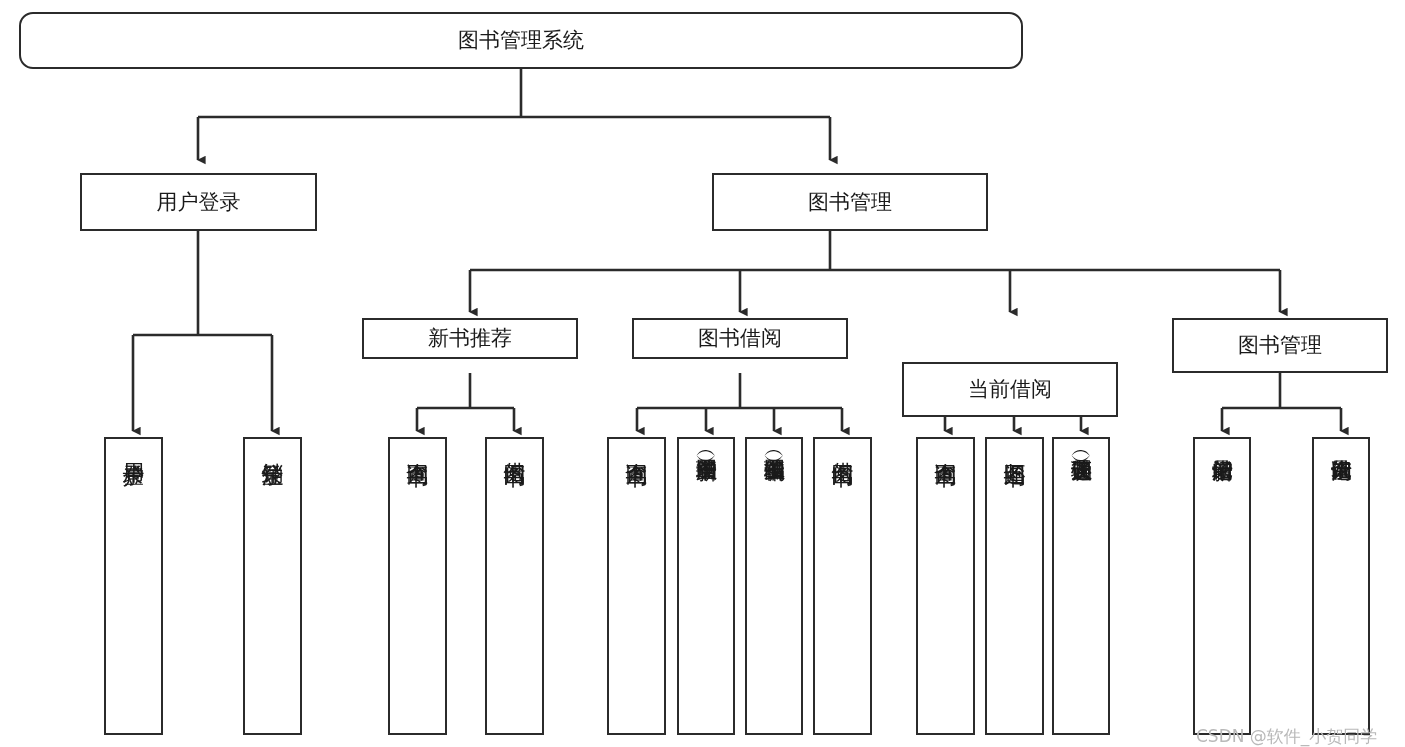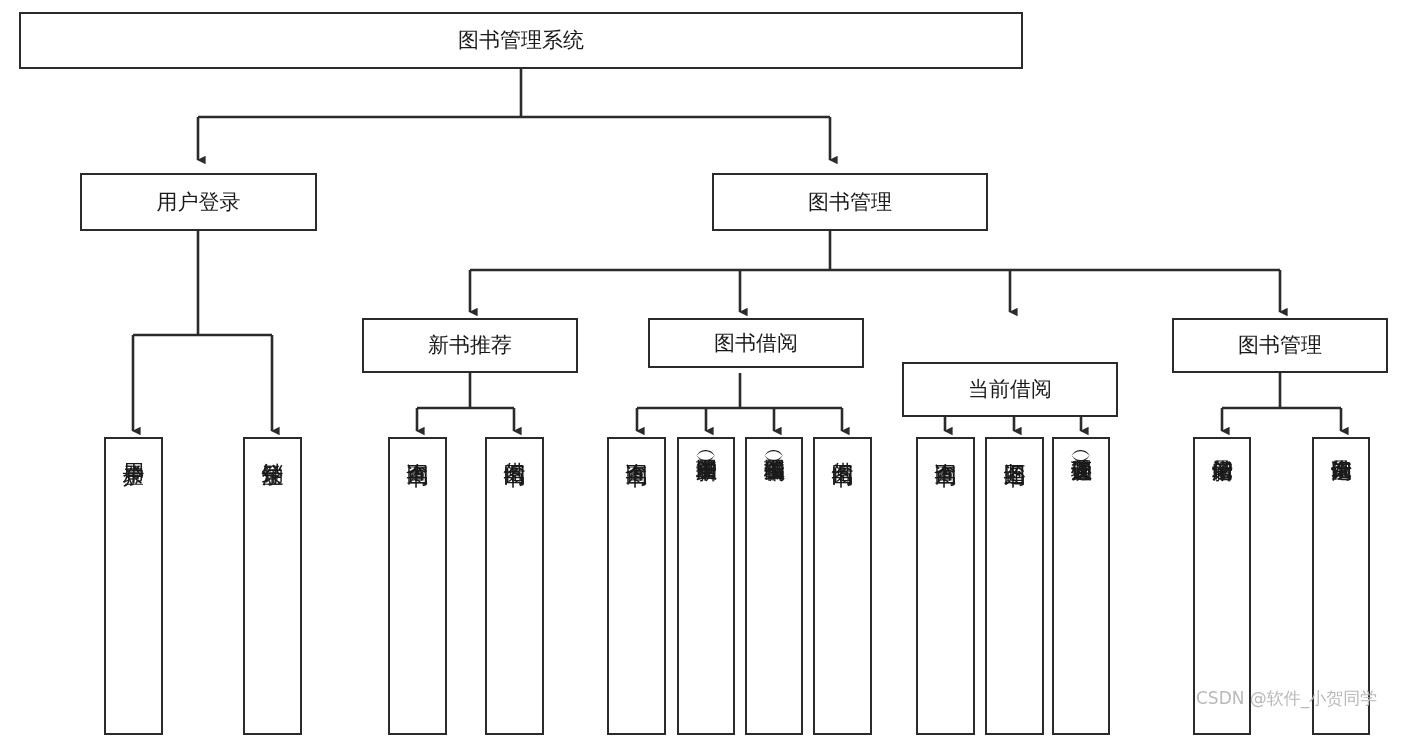--- a/index.html
+++ b/index.html
@@ -124,37 +124,37 @@
       <path d="M1081,408 L1081,431" marker-end="url(#arrowhead)"></path>
 
       <path d="M1280,373 L1280,408"></path>
       <path d="M1222,408 L1341,408"></path>
       <path d="M1222,408 L1222,431" marker-end="url(#arrowhead)"></path>
       <path d="M1341,408 L1341,431" marker-end="url(#arrowhead)"></path>
 
     </g>
   </svg>
 
-  <div class="node horiz" style="left:19px; top:12px; width:1004px; height:57px;">
+  <div class="node horiz" style="left:19px; top:12px; width:1004px; height:57px;border-radius:14px;">
     <span class="node-label">图书管理系统</span>
   </div>
 
   <div class="node horiz" style="left:80px; top:173px; width:237px; height:58px;">
     <span class="node-label">用户登录</span>
   </div>
 
   <div class="node horiz" style="left:712px; top:173px; width:276px; height:58px;">
     <span class="node-label">图书管理</span>
   </div>
 
-  <div class="node horiz" style="left:362px; top:318px; width:216px; height:55px;">
+  <div class="node horiz" style="left:362px; top:318px; width:216px; height:41px;">
     <span class="node-label">新书推荐</span>
   </div>
 
-  <div class="node horiz" style="left:632px; top:318px; width:216px; height:50px;margin-left:16px;">
+  <div class="node horiz" style="left:632px; top:318px; width:216px; height:41px;">
     <span class="node-label">图书借阅</span>
   </div>
 
   <div class="node horiz" style="left:902px; top:318px; width:216px; height:55px;margin-top:44px;">
     <span class="node-label">当前借阅</span>
   </div>
 
   <div class="node horiz" style="left:1172px; top:318px; width:216px; height:55px;">
     <span class="node-label">图书管理</span>
   </div>
@@ -204,15 +204,15 @@
   </div>
 
   <div class="node vert tall-text" style="left:1193px; top:437px; width:58px; height:298px;">
     <span class="node-label">新增借阅记录</span>
   </div>
 
   <div class="node vert tall-text" style="left:1312px; top:437px; width:58px; height:298px;">
     <span class="node-label">查询借阅记录</span>
   </div>
 
-  <div class="watermark" style="left:1196px; top:687px;">CSDN @软件_小贺同学</div>
+  <div class="watermark" style="left:1196px; top:725px;">CSDN @软件_小贺同学</div>
 
 </div>
 
 </body></html>

